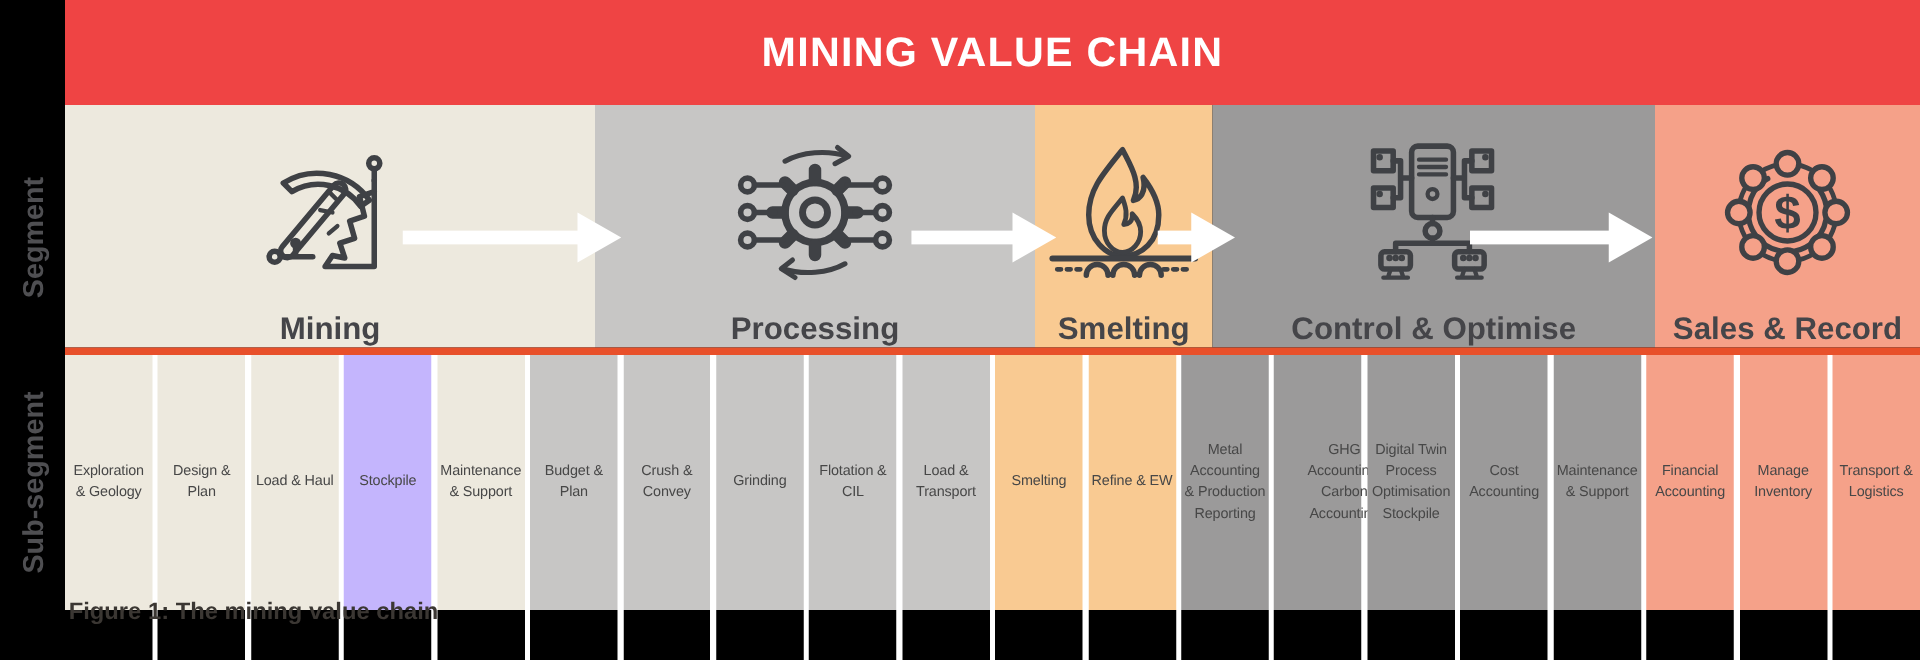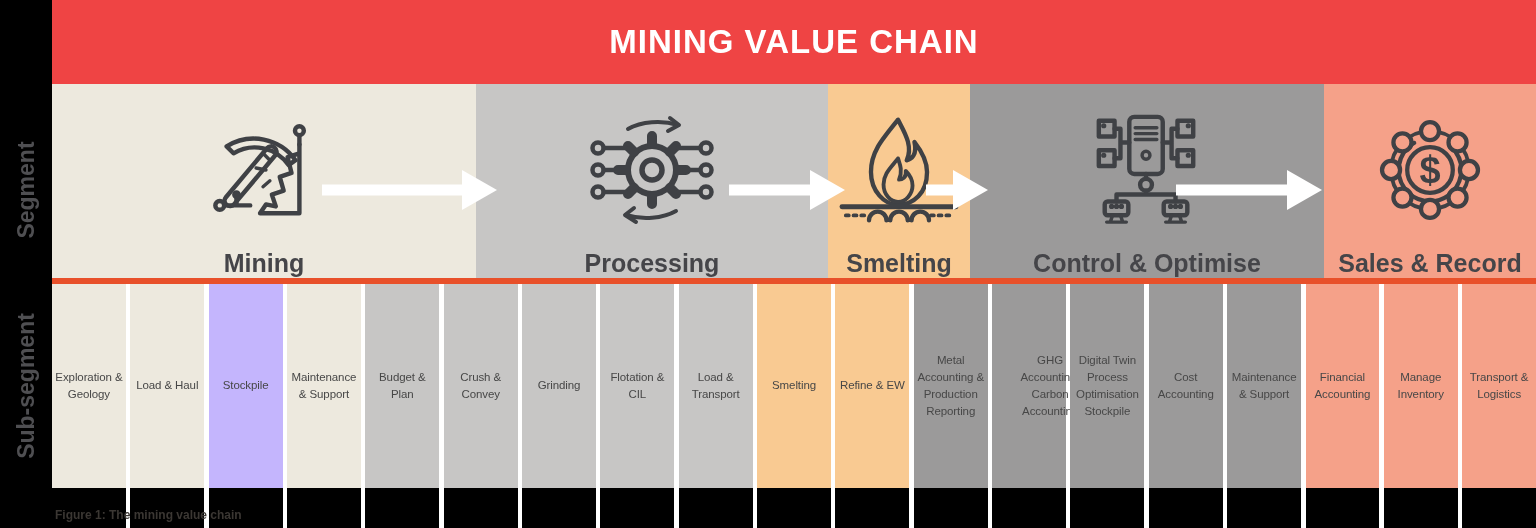--- a/index.html
+++ b/index.html
@@ -30,21 +30,21 @@
   
   .subgrid{position:absolute;left:52px;top:284px;width:1484px;height:244px;
            display:flex;gap:4.5px;background:#fff;}
   .col{flex:1 1 0;min-width:0;display:flex;flex-direction:column;}
   .subcell{height:204px;display:flex;align-items:center;justify-content:center;
            text-align:center;font-size:11.5px;line-height:1.5;color:#474747;
            padding:0 2px;letter-spacing:-0.1px;}
   .subtail{height:40px;background:#000;flex:1;}
 
   
-  .caption{position:absolute;left:55px;top:508px;font-size:12px;font-weight:bold;
+  .caption{position:absolute;left:55px;top:479px;font-size:19px;font-weight:bold;
            color:#3B3733;z-index:6;white-space:nowrap;}
 
   
   .arrow{position:absolute;top:168px;height:44px;z-index:4;}
   .arrow svg{display:block;width:100%;height:100%;}
   .a1{left:322px;width:175px;}
   .a2{left:729px;width:116px;}
   .a3{left:926px;width:62px;}
   .a4{left:1176px;width:146px;}
 
@@ -203,20 +203,24 @@
   </div>
 
   <div class="divider" style="background: rgb(232, 80, 42);"></div>
 
   <div class="subgrid">
       <div class="col">
         <div class="subcell" style="background: rgb(237, 233, 222);">Exploration &amp; Geology</div>
         <div class="subtail"></div>
       </div>
       <div class="col">
+        <div class="subcell" style="background: rgb(237, 233, 222);">Design &amp; Plan</div>
+        <div class="subtail"></div>
+      </div>
+      <div class="col">
         <div class="subcell" style="background: rgb(237, 233, 222);">Load &amp; Haul</div>
         <div class="subtail"></div>
       </div>
       <div class="col">
         <div class="subcell" style="background: #c4b5fd;">Stockpile</div>
         <div class="subtail"></div>
       </div>
       <div class="col">
         <div class="subcell" style="background: rgb(237, 233, 222);">Maintenance &amp; Support</div>
         <div class="subtail"></div>

